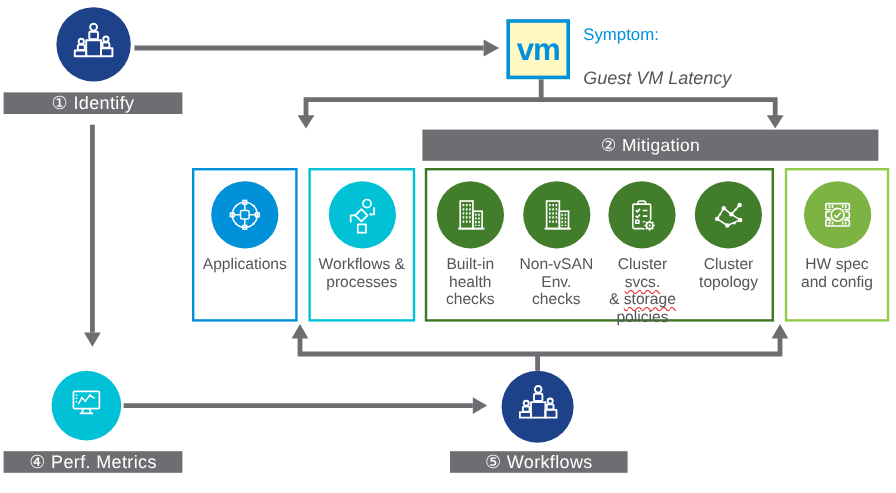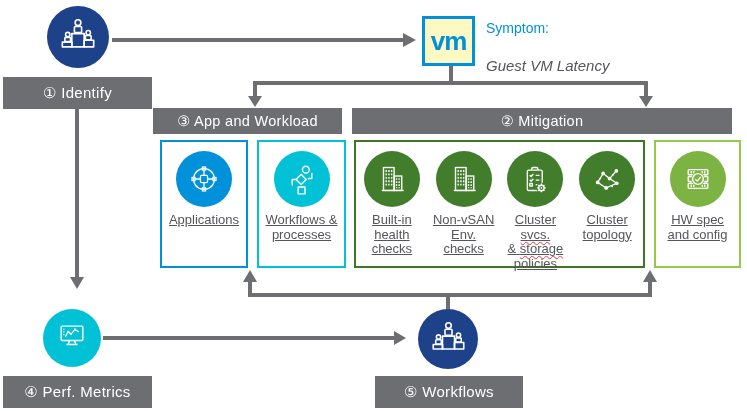--- a/index.html
+++ b/index.html
@@ -7,30 +7,30 @@
     --green:#417d2b; --green_border:#3d7722;
     --lime:#7cb342; --lime_border:#94ca49;
     --gray:#6d6e71; --label_text:#54565a; --italic_text:#53565a;
   }
   html,body{margin:0;padding:0;background:#fff;}
   #canvas{position:relative;width:747px;height:411px;background:#fff;
     font-family:"Liberation Sans",sans-serif;overflow:hidden;}
   svg.connectors{position:absolute;left:0;top:0;z-index:1;}
   .layer{position:absolute;left:0;top:0;width:747px;height:411px;z-index:2;}
   .circle-badge{position:absolute;border-radius:50%;display:flex;align-items:center;justify-content:center;}
-  .step-bar{position:absolute;height:32px;background:var(--gray);color:#fff;
+  .step-bar{position:absolute;height:18px;background:var(--gray);color:#fff;
     display:flex;align-items:center;justify-content:center;font-size:15px;letter-spacing:.3px;}
   .section-header{position:absolute;top:108px;height:26px;background:var(--gray);color:#fff;
     display:flex;align-items:center;justify-content:center;font-size:14.5px;letter-spacing:.3px;}
   .item-box{position:absolute;top:140px;height:128px;background:#fff;box-sizing:border-box;
     display:flex;align-items:stretch;}
   .box-item{flex:1;display:flex;flex-direction:column;align-items:center;padding-top:9px;}
   .item-circle{width:56px;height:56px;border-radius:50%;display:flex;align-items:center;justify-content:center;flex:0 0 auto;}
   .item-label{margin-top:6px;font-size:13px;line-height:1.13;color:var(--label_text);
-    text-align:center;white-space:pre-line;text-decoration:underline;}
+    text-align:center;white-space:pre-line;}
   .item-label.parts{white-space:normal;}
   .wavy{text-decoration:underline;text-decoration-style:wavy;text-decoration-color:#e4393c;
     text-decoration-thickness:1px;text-underline-offset:2px;}
   #vm-box{position:absolute;left:422px;top:16px;width:53px;height:50px;box-sizing:border-box;
     border:3px solid var(--blue);background:#fef9c3;display:flex;align-items:center;justify-content:center;
     color:var(--blue);font-size:26px;font-weight:bold;letter-spacing:-1px;}
   #symptom{position:absolute;left:486px;top:20px;}
   #symptom .symptom-label{color:var(--blue);font-size:14px;}
   #symptom .symptom-value{color:var(--italic_text);font-style:italic;font-size:15px;margin-top:21px;}
 </style>
@@ -83,21 +83,20 @@
     </div>
     <div id="symptom">
       <div class="symptom-label">Symptom:</div>
       <div class="symptom-value">Guest VM Latency</div>
     </div>
 
     <div class="step-bar" style="left:3px;top:77px;width:149px;">① Identify</div>
     <div class="step-bar" style="left:3px;top:376px;width:149px;">④ Perf. Metrics</div>
     <div class="step-bar" style="left:375px;top:376px;width:148px;">⑤ Workflows</div>
 
-    <div class="section-header" style="left:153px;width:189px;">③ App and Workload</div>
     <div class="section-header" style="left:352px;width:380px;">② Mitigation</div>
 
     <div class="item-box" style="left:160px;width:88px;border:2px solid var(--blue);">
       <div class="box-item">
         <div class="item-circle" style="background:var(--blue);">
           <svg width="34" height="34" viewBox="0 0 40 40" fill="none" stroke="#fff" stroke-width="1.5">
             <circle cx="20" cy="20" r="12.3"></circle>
             <rect x="15.8" y="15.8" width="8.4" height="8.4" rx="1.5"></rect>
             <rect x="18.2" y="5.9" width="3.6" height="3.6"></rect>
               <rect x="18.2" y="30.5" width="3.6" height="3.6"></rect>

